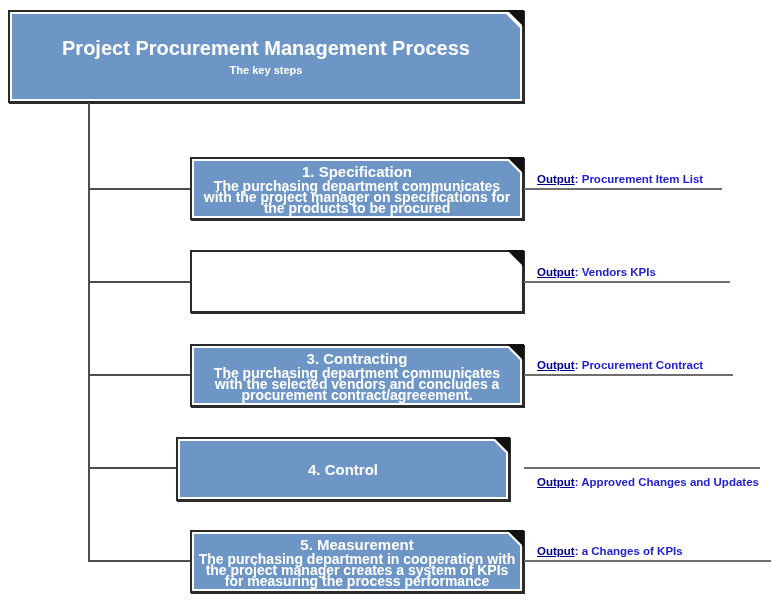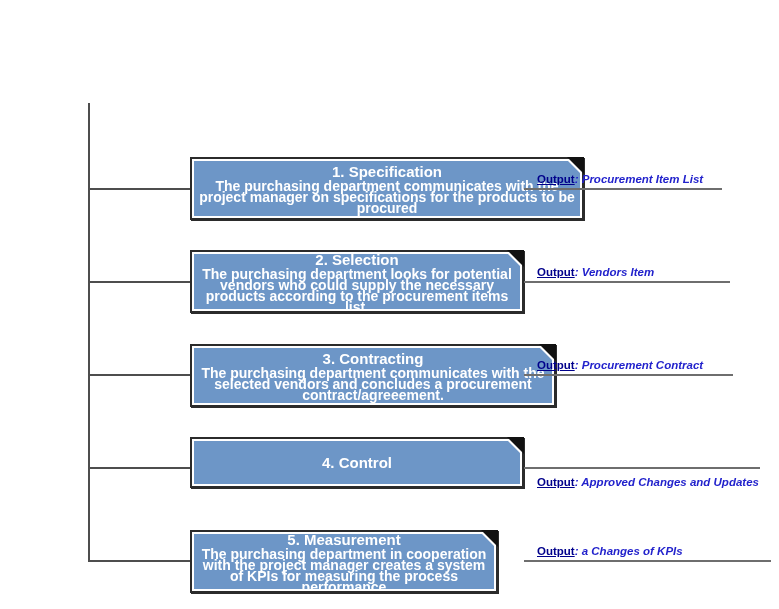--- a/index.html
+++ b/index.html
@@ -40,83 +40,86 @@
   .step .step-title{font-size:15px;font-weight:bold;line-height:17px;}
   .step .step-desc{font-size:14px;font-weight:bold;line-height:11px;margin-top:1px;}
   .trunk,.branch,.out-line{position:absolute;background:var(--connector);}
   .trunk{width:2px;}
   .branch{height:2px;}
   .out-line{height:2px;background:var(--output-rule);}
   .out-text{
     position:absolute;font-size:11.5px;font-weight:bold;white-space:nowrap;line-height:14px;
   }
   .out-text .out-label{color:var(--output-label);text-decoration:underline;}
-  .out-text .out-value{color:var(--output-value);font-style:italic;}
+  .out-text .out-value{color:var(--output-value);}
 </style>
 </head>
 <body>
 
 <div id="canvas">
 
+  <div class="note title-box" style="left:8px;top:10px;width:516px;height:93px;">
+    <div class="fill">
+      <div class="main-title">Project Procurement Management Process</div>
+      <div class="sub-title">The key steps</div>
+    </div>
+    <div class="fold"></div>
+  </div>
 
   <div class="trunk" style="left:88px;top:103px;height:459px;"></div>
   <div class="branch" style="left:88px;top:188px;width:102px;"></div>
   <div class="branch" style="left:88px;top:281px;width:102px;"></div>
   <div class="branch" style="left:88px;top:374px;width:102px;"></div>
   <div class="branch" style="left:88px;top:467px;width:102px;"></div>
   <div class="branch" style="left:88px;top:560px;width:102px;"></div>
 
-  <div class="note step" style="left:190px;top:157px;width:394px;height:63px;">
+  <div class="note step" style="left:190px;top:157px;width:334px;height:63px;">
     <div class="fill">
       <div class="step-title">1. Specification</div>
       <div class="step-desc">The purchasing department communicates with the project manager on specifications for the products to be procured</div>
     </div>
     <div class="fold"></div>
   </div>
   <div class="out-line" style="left:524px;top:188px;width:198px;"></div>
   <div class="out-text" style="left:537px;top:172px;">
     <span class="out-label">Output</span><span class="out-value">: Procurement Item List</span>
   </div>
 
   <div class="note step" style="left:190px;top:250px;width:334px;height:63px;">
-    <div class="fill">
-      <div class="step-title">2. Selection</div>
-      <div class="step-desc">The purchasing department looks for potential vendors who could supply the necessary products according to the procurement items list.</div>
-    </div>
     <div class="fold"></div>
   </div>
   <div class="out-line" style="left:524px;top:281px;width:206px;"></div>
   <div class="out-text" style="left:537px;top:265px;">
-    <span class="out-label">Output</span><span class="out-value">: Vendors Item</span>
+    <span class="out-label">Output</span><span class="out-value">: Vendors KPIs</span>
   </div>
 
-  <div class="note step" style="left:190px;top:344px;width:366px;height:63px;">
+  <div class="note step" style="left:190px;top:344px;width:334px;height:63px;">
     <div class="fill">
       <div class="step-title">3. Contracting</div>
       <div class="step-desc">The purchasing department communicates with the selected vendors and concludes a procurement contract/agreeement.</div>
     </div>
     <div class="fold"></div>
   </div>
   <div class="out-line" style="left:524px;top:374px;width:209px;"></div>
   <div class="out-text" style="left:537px;top:358px;">
     <span class="out-label">Output</span><span class="out-value">: Procurement Contract</span>
   </div>
 
-  <div class="note step" style="left:190px;top:437px;width:334px;height:51px;">
+  <div class="note step" style="left:176px;top:437px;width:334px;height:64px;">
     <div class="fill">
       <div class="step-title">4. Control</div>
     </div>
     <div class="fold"></div>
   </div>
   <div class="out-line" style="left:524px;top:467px;width:236px;"></div>
   <div class="out-text" style="left:537px;top:451px;margin-top:24px;">
     <span class="out-label">Output</span><span class="out-value">: Approved Changes and Updates</span>
   </div>
 
-  <div class="note step" style="left:190px;top:530px;width:308px;height:63px;">
+  <div class="note step" style="left:190px;top:530px;width:334px;height:63px;">
     <div class="fill">
       <div class="step-title">5. Measurement</div>
       <div class="step-desc">The purchasing department in cooperation with the project manager creates a system of KPIs for measuring the process performance</div>
     </div>
     <div class="fold"></div>
   </div>
   <div class="out-line" style="left:524px;top:560px;width:247px;"></div>
   <div class="out-text" style="left:537px;top:544px;">
     <span class="out-label">Output</span><span class="out-value">: a Changes of KPIs</span>
   </div>

